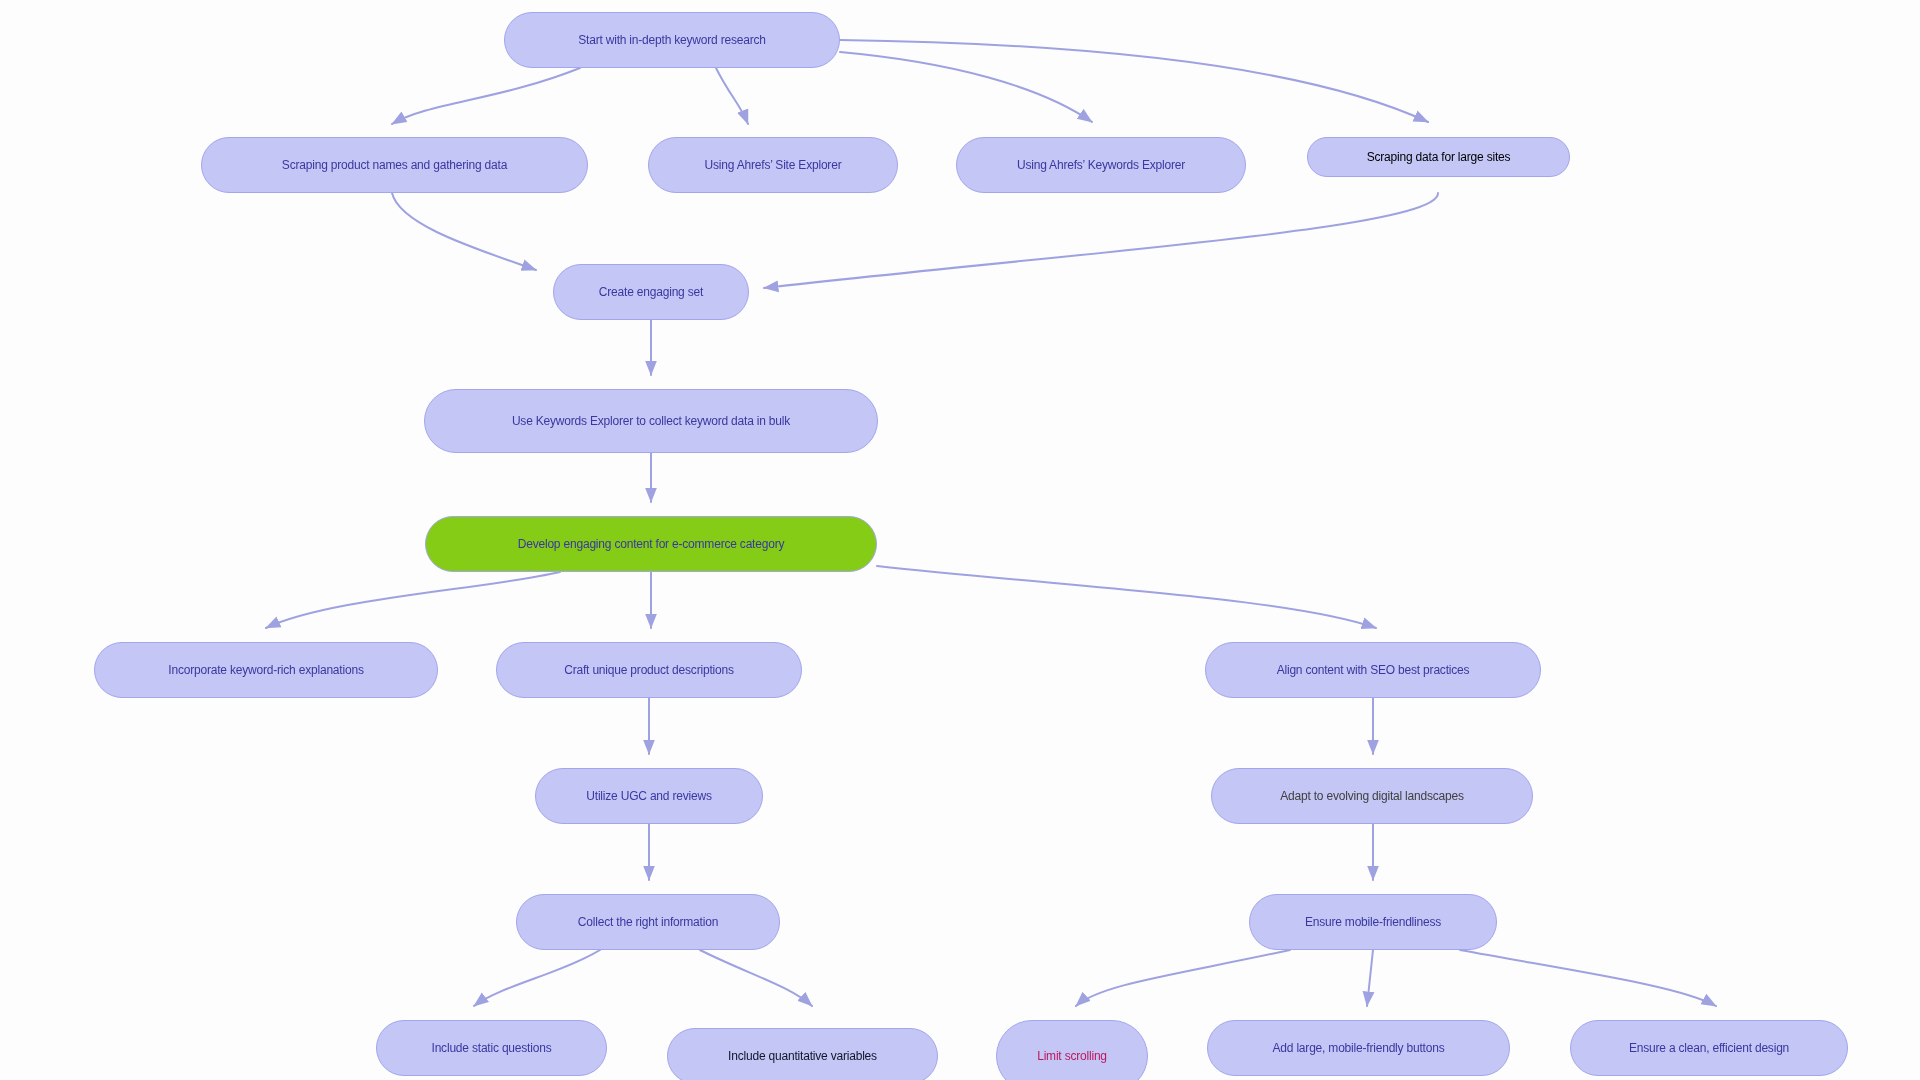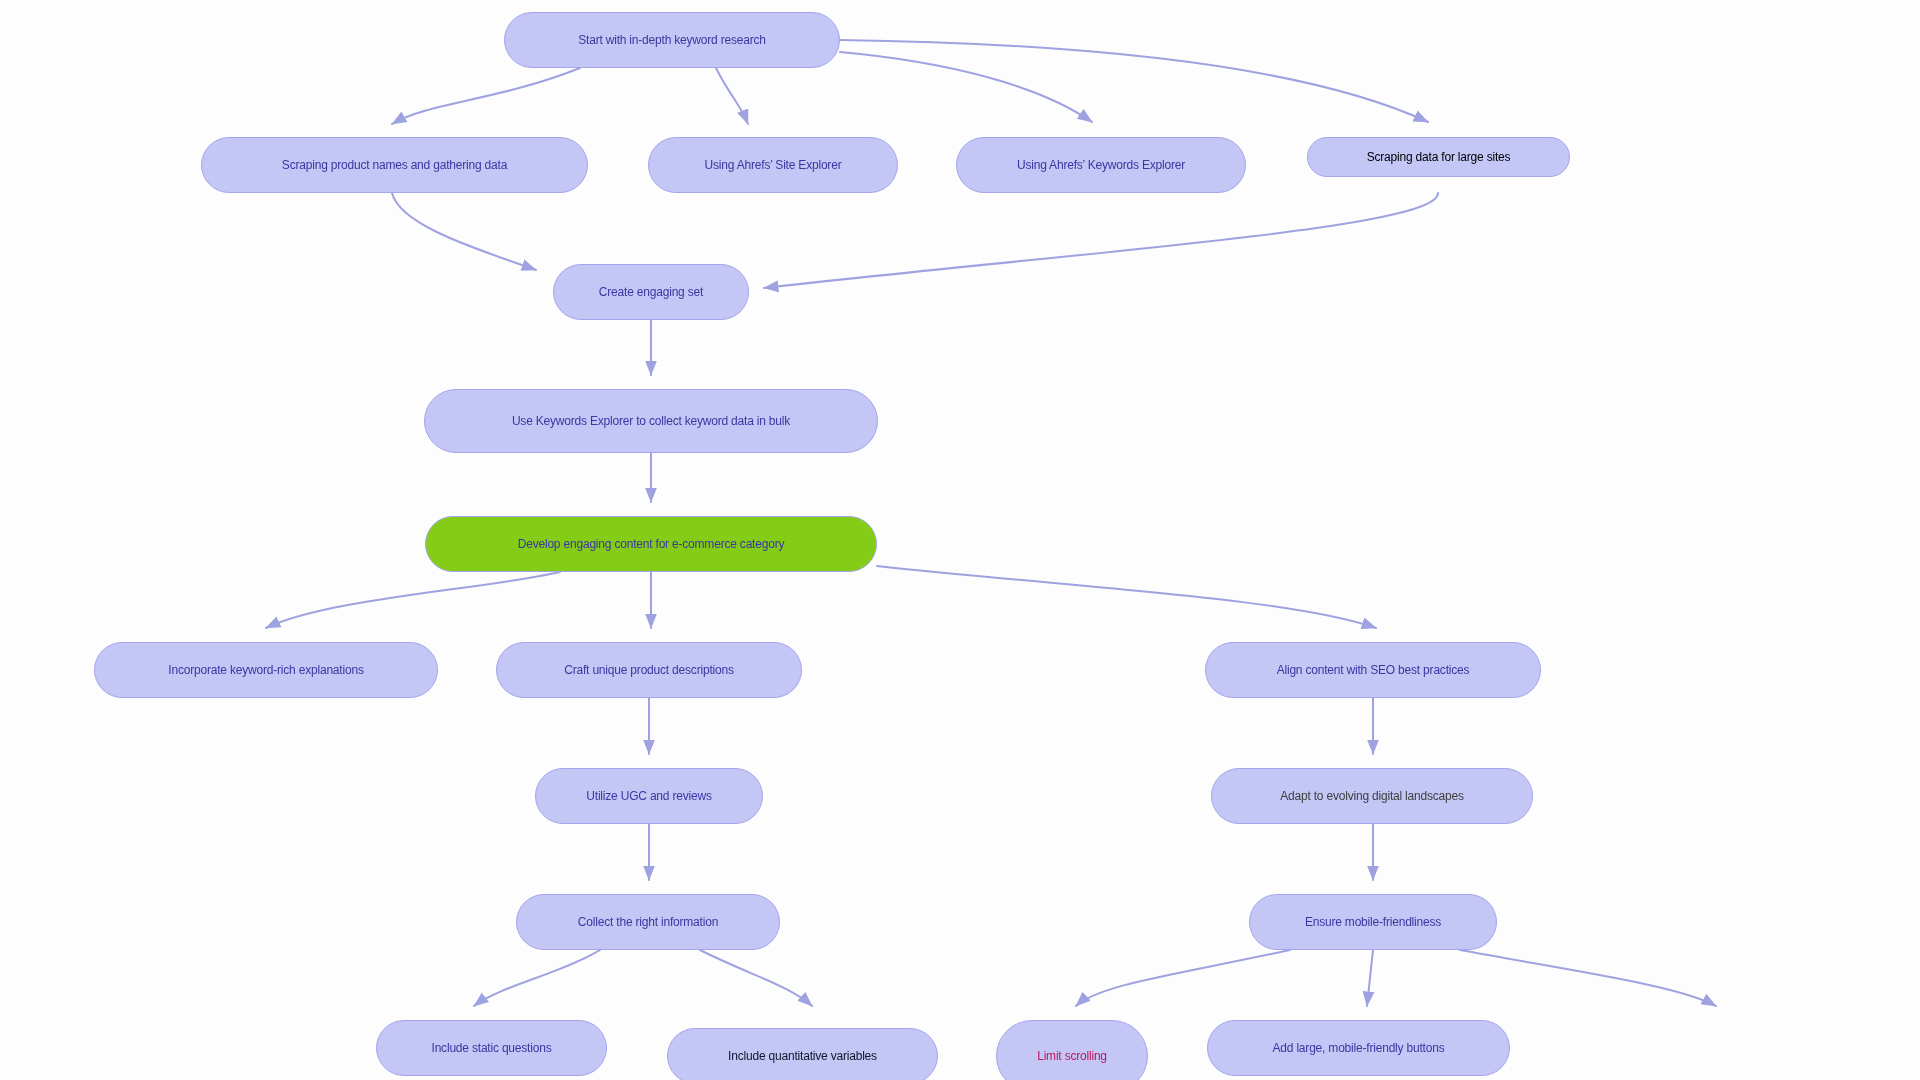--- a/index.html
+++ b/index.html
@@ -138,15 +138,18 @@
       </div>
       <div class="node" style="left: 667px; top: 1020px; width: 271px; height: 56px; background: rgb(196, 198, 246); border-color: rgb(163, 166, 234); color: #0f172a; margin-top: 8px;">
         <span class="node-label">Include quantitative variables</span>
       </div>
       <div class="node" style="left: 996px; top: 1020px; width: 152px; height: 72px; background: rgb(196, 198, 246); border-color: rgb(163, 166, 234); color: #be185d;">
         <span class="node-label">Limit scrolling</span>
       </div>
       <div class="node" style="left: 1207px; top: 1020px; width: 303px; height: 56px; background: rgb(196, 198, 246); border-color: rgb(163, 166, 234); color: rgb(56, 56, 160);">
         <span class="node-label">Add large, mobile-friendly buttons</span>
       </div>
+      <div class="node" style="left: 1570px; top: 1020px; width: 278px; height: 56px; background: rgb(196, 198, 246); border-color: rgb(163, 166, 234); color: rgb(56, 56, 160);">
+        <span class="node-label">Ensure a clean, efficient design</span>
+      </div>
     </div>
 
 </div>
 
 </body></html>

